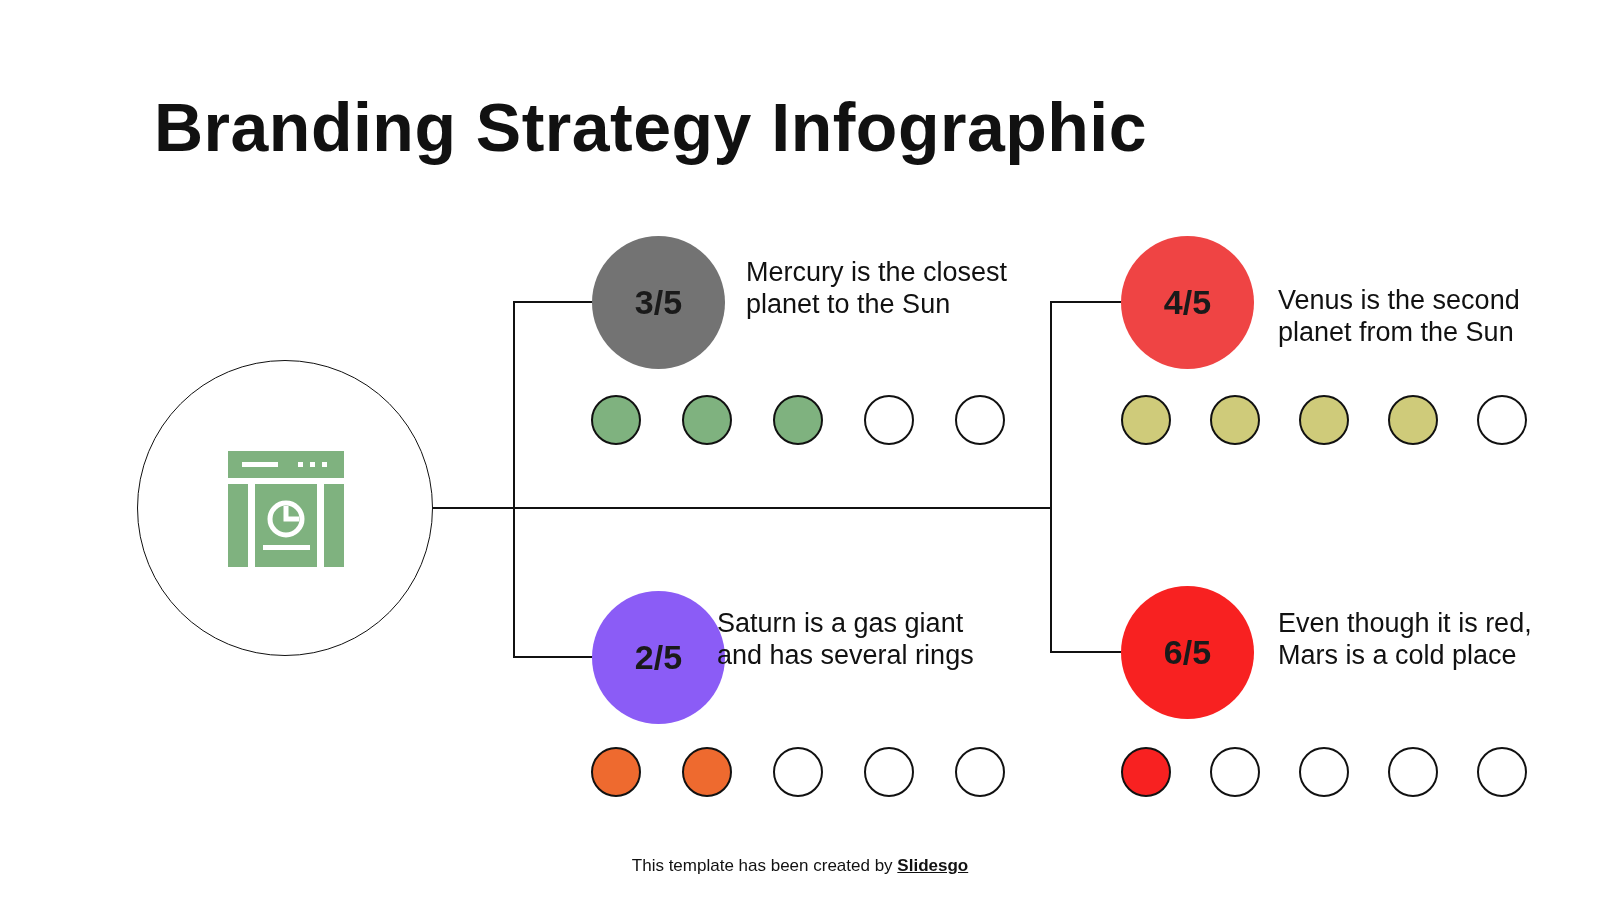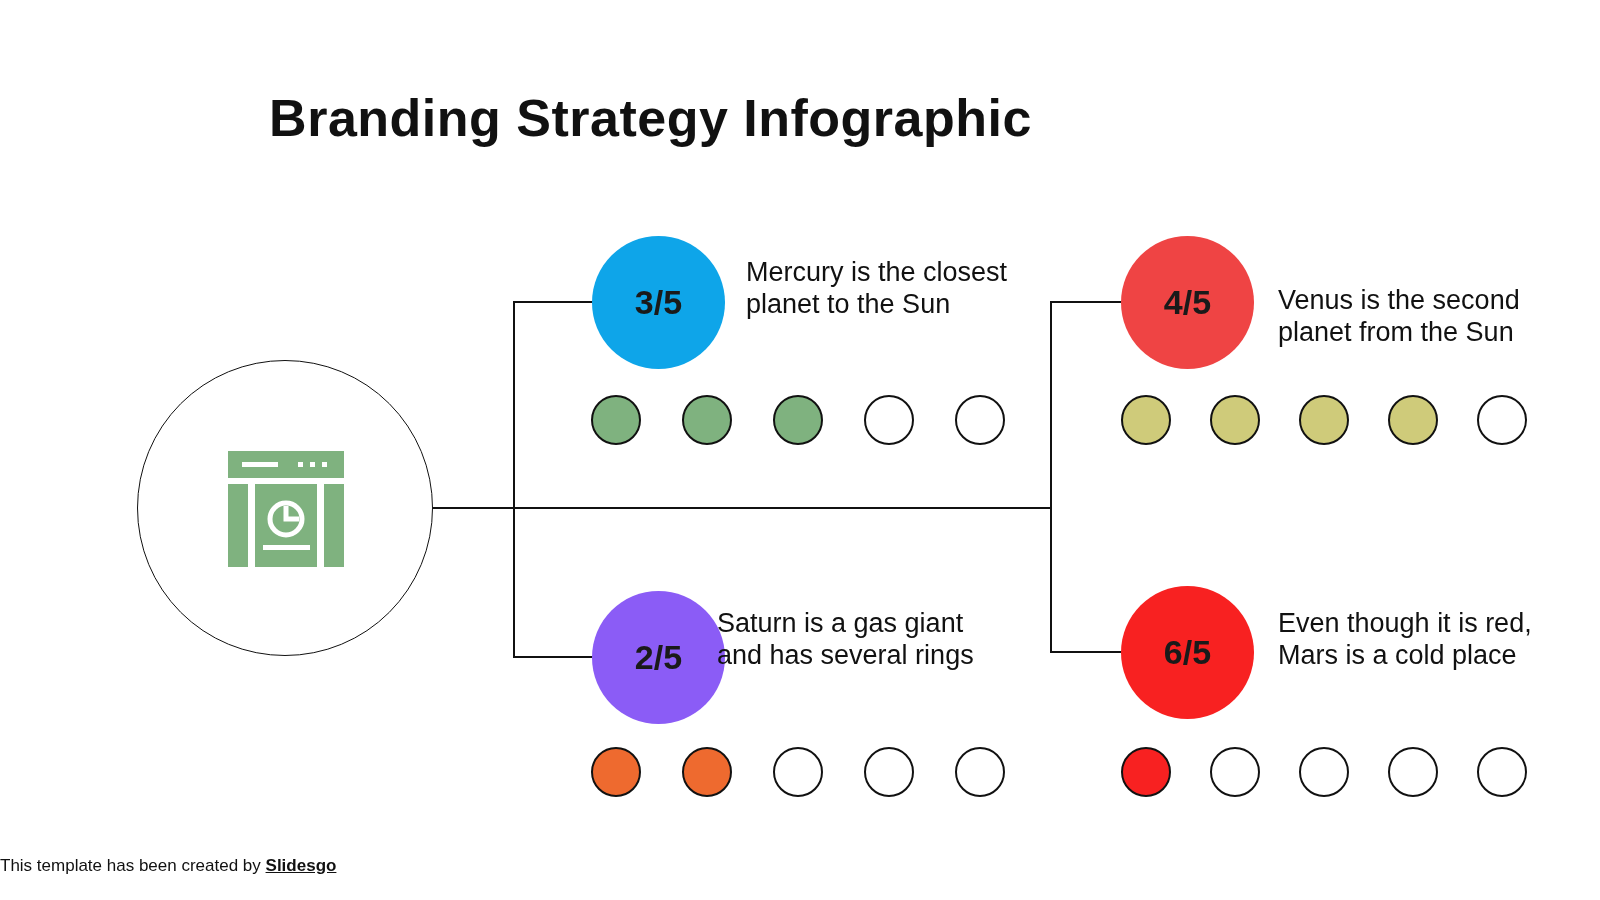--- a/index.html
+++ b/index.html
@@ -1,24 +1,24 @@
 <!DOCTYPE html>
 <html><head>
 <meta charset="utf-8">
 <style>
   html,body{margin:0;padding:0;background:#fff;}
   body{width:1600px;height:900px;position:relative;overflow:hidden;font-family:"Liberation Sans",sans-serif;color:#111;}
-  .title{position:absolute;left:0;width:1301px;top:88px;text-align:center;font-size:52px;font-weight:bold;letter-spacing:0.5px;}
+  .title{position:absolute;left:0;width:1301px;top:88px;text-align:center;font-size:68px;font-weight:bold;letter-spacing:0.5px;}
   .line{position:absolute;background:#111;}
   .hub{position:absolute;left:137px;top:360px;width:296px;height:296px;border:1.5px solid #111;border-radius:50%;box-sizing:border-box;background:#fff;}
   .hub svg{position:absolute;left:90px;top:90px;}
   .big{position:absolute;width:133px;height:133px;border-radius:50%;display:flex;align-items:center;justify-content:center;font-size:34px;font-weight:bold;color:#1a1a1a;}
   .desc{position:absolute;font-size:27px;line-height:32px;color:#111;width:270px;}
   .dot{position:absolute;width:50px;height:50px;border:2px solid #111;border-radius:50%;box-sizing:border-box;background:#fff;}
-  .footer{position:absolute;left:0;width:1600px;top:856px;text-align:left;font-size:17px;}
+  .footer{position:absolute;left:0;width:1600px;top:856px;text-align:center;font-size:17px;}
   .footer b{text-decoration:underline;}
 </style>
 </head>
 <body>
 
 <div class="title">Branding Strategy Infographic</div>
 
 <div class="line" style="left:433px;top:507px;width:618px;height:2px;"></div>
 <div class="line" style="left:513px;top:301px;width:2px;height:357px;"></div>
 <div class="line" style="left:513px;top:301px;width:80px;height:2px;"></div>
@@ -36,21 +36,21 @@
     <rect x="94" y="11" width="5" height="5" fill="#fff"></rect>
     <rect x="0" y="33" width="20" height="83" fill="#7fb27f"></rect>
     <rect x="27" y="33" width="62" height="83" fill="#7fb27f"></rect>
     <rect x="96" y="33" width="20" height="83" fill="#7fb27f"></rect>
     <circle cx="58" cy="68" r="16" fill="none" stroke="#fff" stroke-width="5"></circle>
     <path d="M58 55 L58 68 L71 68" fill="none" stroke="#fff" stroke-width="5"></path>
     <rect x="35" y="94" width="47" height="5" fill="#fff"></rect>
   </svg>
 </div>
 
-<div class="big" style="left:592px;top:236px;background:#0ea5e9;">3/5</div>
+<div class="big" style="left:592px;top:236px;background:#737373;">3/5</div>
 <div class="desc" style="left:746px;top:256px;">Mercury is the closest planet to the Sun</div>
 <div class="dot" style="left:591px;top:395px;background:#7fb27f;"></div>
 <div class="dot" style="left:682px;top:395px;background:#7fb27f;"></div>
 <div class="dot" style="left:773px;top:395px;background:#7fb27f;"></div>
 <div class="dot" style="left:864px;top:395px;"></div>
 <div class="dot" style="left:955px;top:395px;"></div>
 
 <div class="big" style="left:1121px;top:236px;background:#ef4444;">4/5</div>
 <div class="desc" style="left:1278px;top:256px;margin-top:28px;">Venus is the second planet from the Sun</div>
 <div class="dot" style="left:1121px;top:395px;background:#cfcb7a;"></div>

